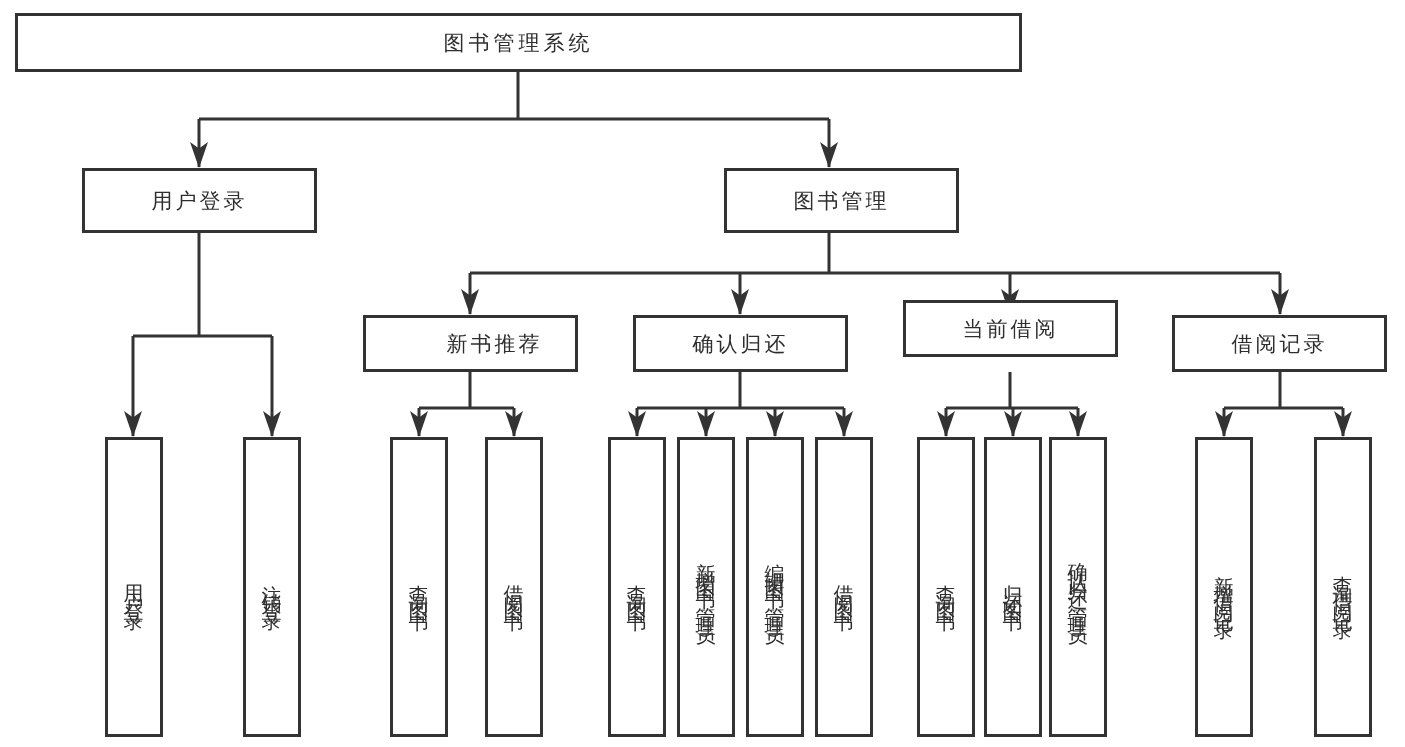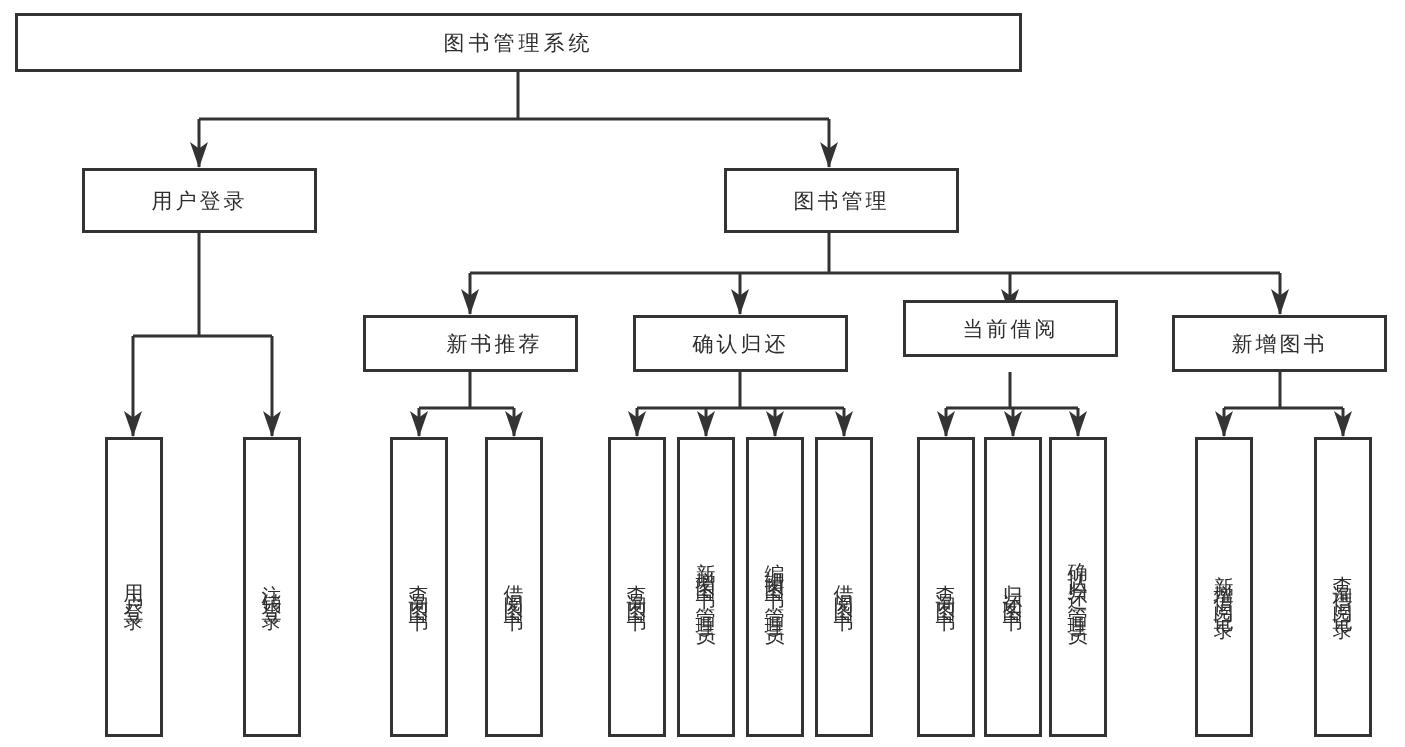--- a/index.html
+++ b/index.html
@@ -77,21 +77,21 @@
   </svg>
 
   <div class="hnode title" style="left:15px;top:13px;width:1007px;height:59px;">图书管理系统</div>
 
   <div class="hnode" style="left:82px;top:168px;width:235px;height:65px;">用户登录</div>
   <div class="hnode" style="left:712px;top:168px;width:235px;height:65px;margin-left:12px;">图书管理</div>
 
   <div class="hnode" style="left:363px;top:315px;width:215px;height:57px;padding-left:48px;">新书推荐</div>
   <div class="hnode" style="left:633px;top:315px;width:215px;height:57px;">确认归还</div>
   <div class="hnode" style="left:903px;top:300px;width:215px;height:57px;">当前借阅</div>
-  <div class="hnode" style="left:1172px;top:315px;width:215px;height:57px;">新增图书</div>
+  <div class="hnode" style="left:1172px;top:315px;width:215px;height:57px;">借阅记录</div>
 
   <div class="vnode" style="left:105px;">
     <span>用户登录</span>
   </div>
   <div class="vnode" style="left:243px;">
     <span>注销登录</span>
   </div>
 
   <div class="vnode" style="left:390px;">
     <span>查询图书</span>

